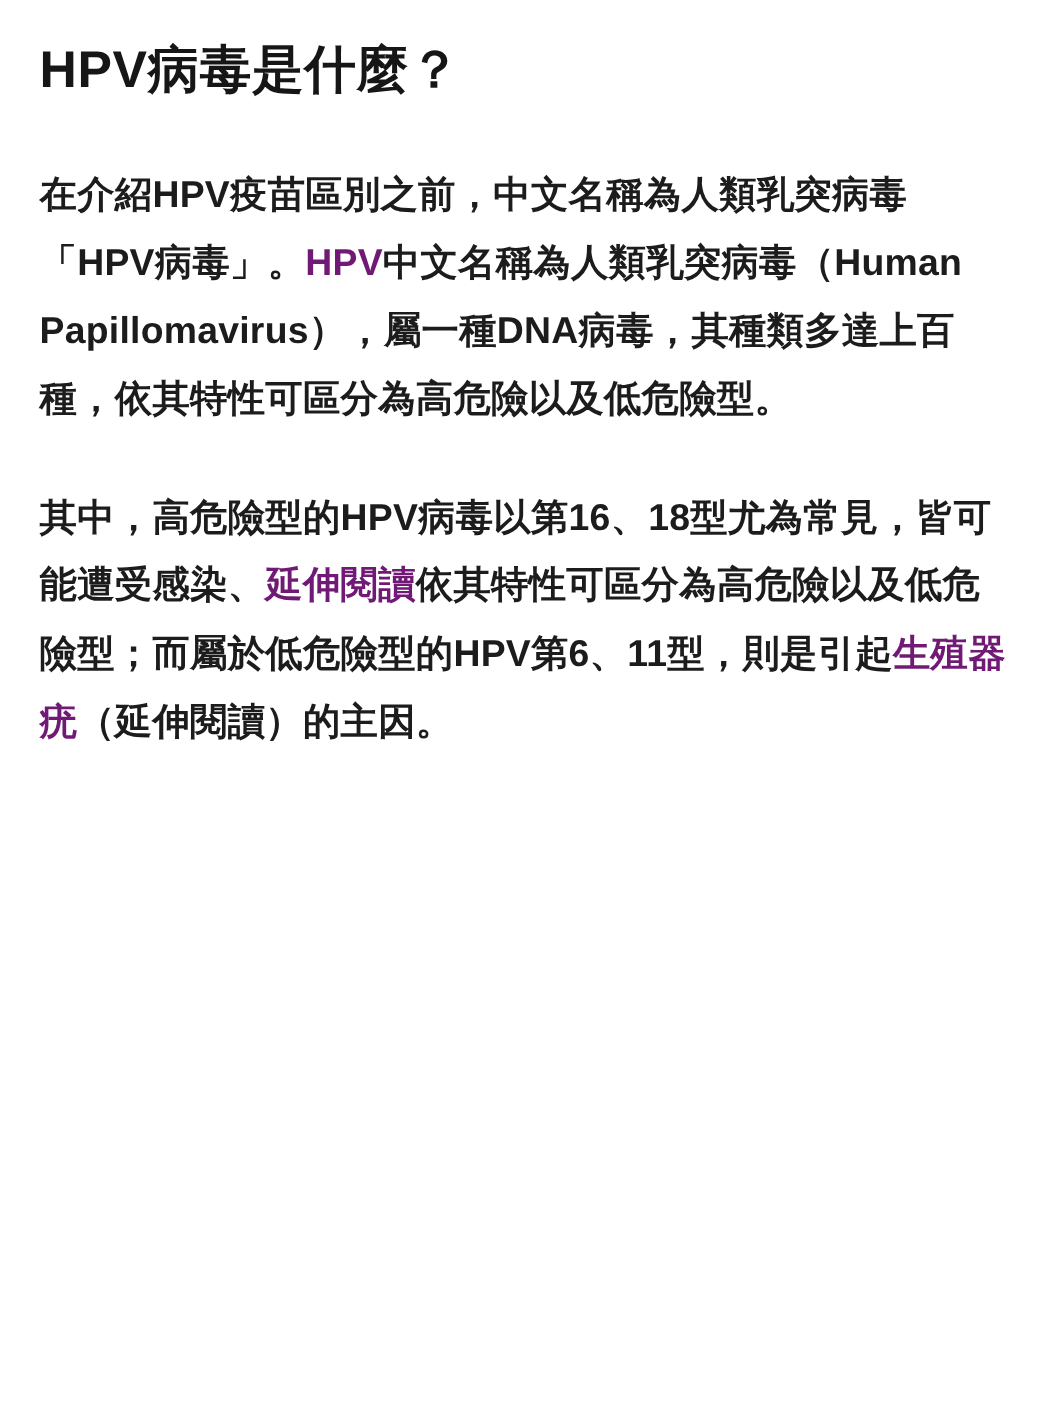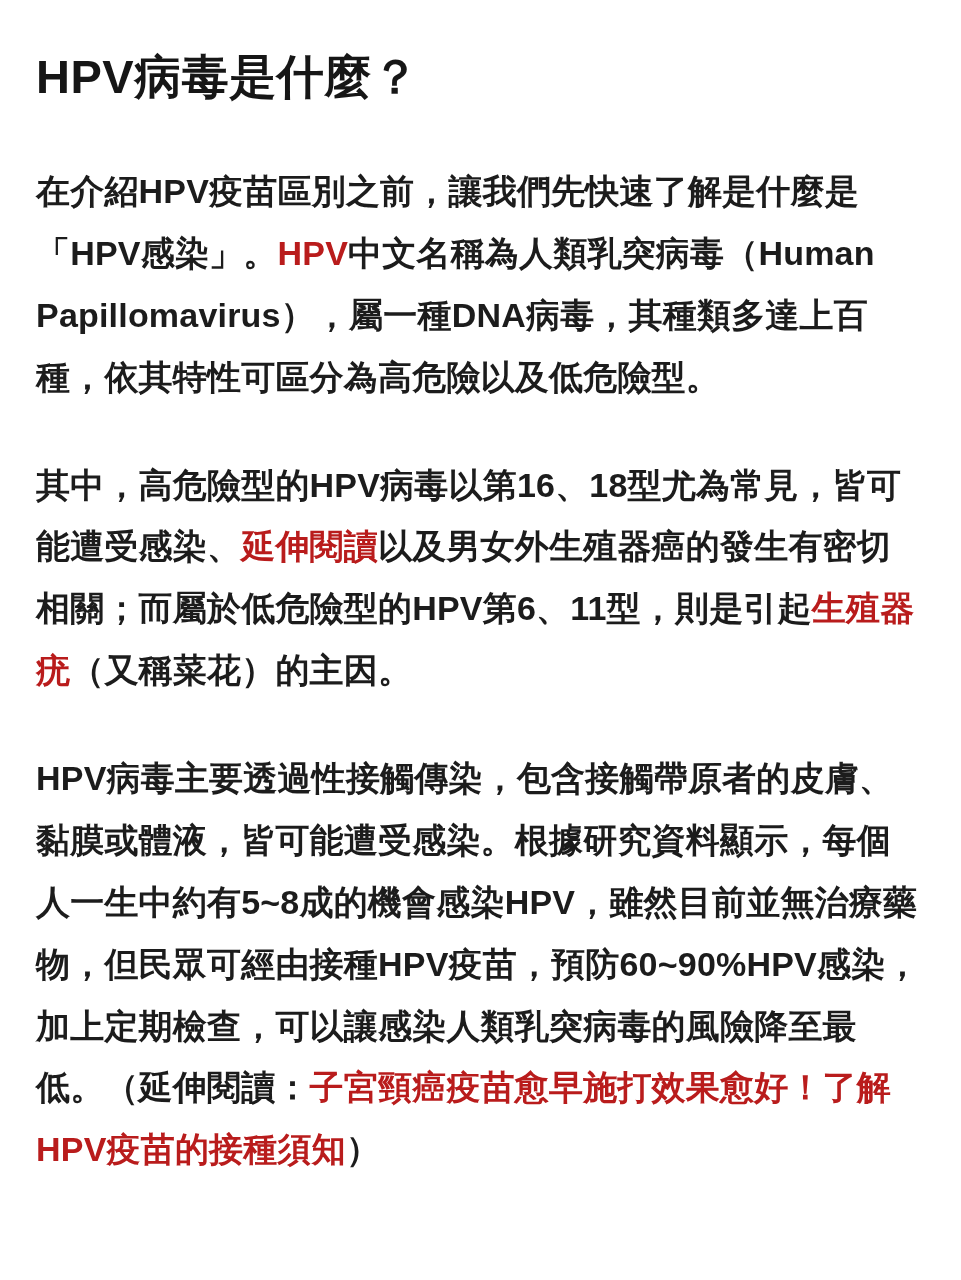--- a/index.html
+++ b/index.html
@@ -17,53 +17,50 @@
   .article {
     padding: 30px 36px 20px 36px;
     box-sizing: border-box;
     width: 961px;
   }
   .article-title {
     font-size: 47px;
     font-weight: 700;
     line-height: 1.3;
     letter-spacing: 0.5px;
-    margin: 16px 0 54px 0;
+    margin: 2px 0 54px 0;
     color: #161616;
   }
   .para {
     font-size: 34px;
     line-height: 1.82;
     font-weight: 700;
     letter-spacing: 0.2px;
     margin: 0 0 46px 0;
     color: #1c1c1c;
     word-break: break-word;
   }
   .para:last-child {
     margin-bottom: 0;
   }
   .link {
-    color: #b91c1c;
+    color: #701a75;
     text-decoration: none;
     cursor: pointer;
   }
 </style>
 </head>
 <body>
 
 <div class="article">
 
   <h1 class="article-title">HPV病毒是什麼？</h1>
 
   <p class="para">
-    <span>在介紹HPV疫苗區別之前，讓我們先快速了解是什麼是「HPV感染」。</span><a class="link">HPV</a><span>中文名稱為人類乳突病毒（Human Papillomavirus），屬一種DNA病毒，其種類多達上百種，依其特性可區分為高危險以及低危險型。</span>
+    <span>在介紹HPV疫苗區別之前，中文名稱為人類乳突病毒「HPV病毒」。</span><a class="link">HPV</a><span>中文名稱為人類乳突病毒（Human Papillomavirus），屬一種DNA病毒，其種類多達上百種，依其特性可區分為高危險以及低危險型。</span>
   </p>
 
   <p class="para">
-    <span>其中，高危險型的HPV病毒以第16、18型尤為常見，皆可能遭受感染、</span><a class="link">延伸閱讀</a><span>以及男女外生殖器癌的發生有密切相關；而屬於低危險型的HPV第6、11型，則是引起</span><a class="link">生殖器疣</a><span>（又稱菜花）的主因。</span>
+    <span>其中，高危險型的HPV病毒以第16、18型尤為常見，皆可能遭受感染、</span><a class="link">延伸閱讀</a><span>依其特性可區分為高危險以及低危險型；而屬於低危險型的HPV第6、11型，則是引起</span><a class="link">生殖器疣</a><span>（延伸閱讀）的主因。</span>
   </p>
 
-  <p class="para">
-    <span>HPV病毒主要透過性接觸傳染，包含接觸帶原者的皮膚、黏膜或體液，皆可能遭受感染。根據研究資料顯示，每個人一生中約有5~8成的機會感染HPV，雖然目前並無治療藥物，但民眾可經由接種HPV疫苗，預防60~90%HPV感染，加上定期檢查，可以讓感染人類乳突病毒的風險降至最低。（延伸閱讀：</span><a class="link">子宮頸癌疫苗愈早施打效果愈好！了解HPV疫苗的接種須知</a><span>）</span>
-  </p>
 
 </div>
 
 </body></html>

